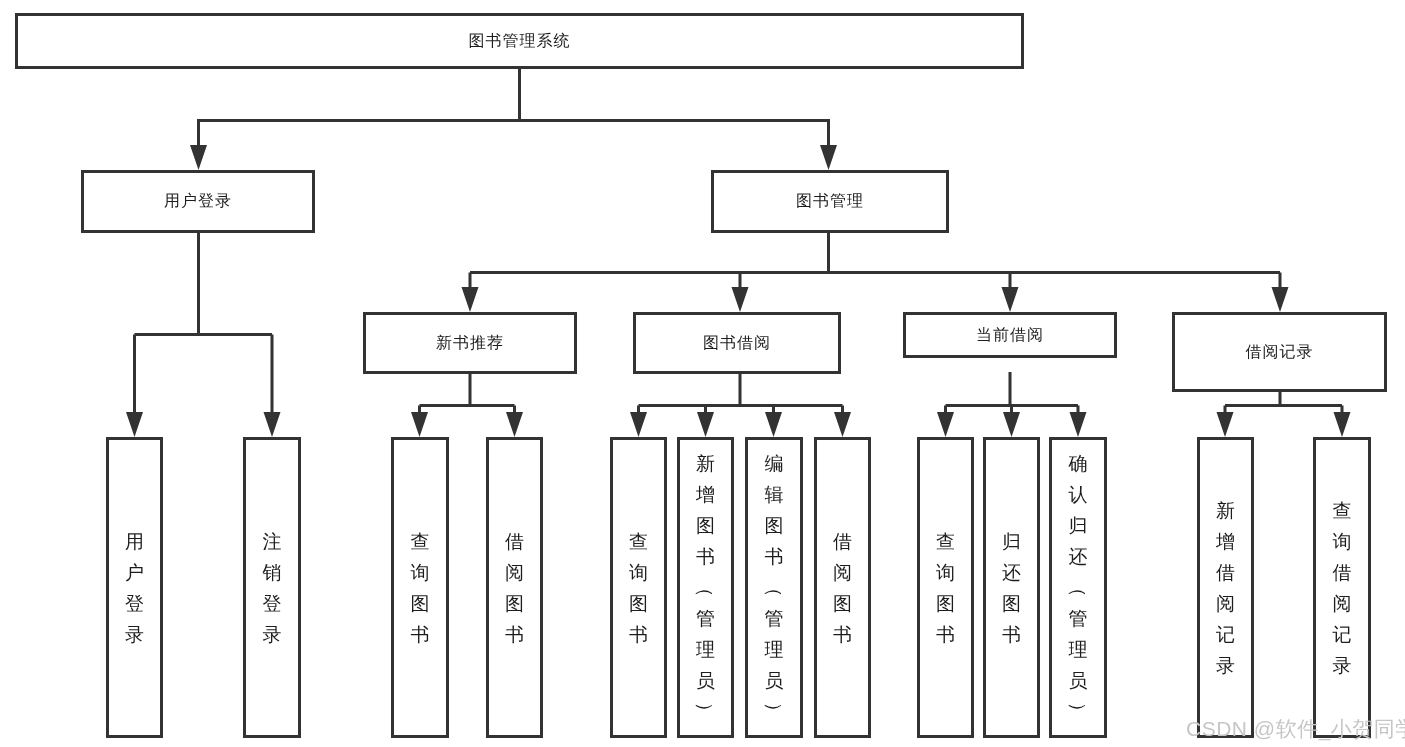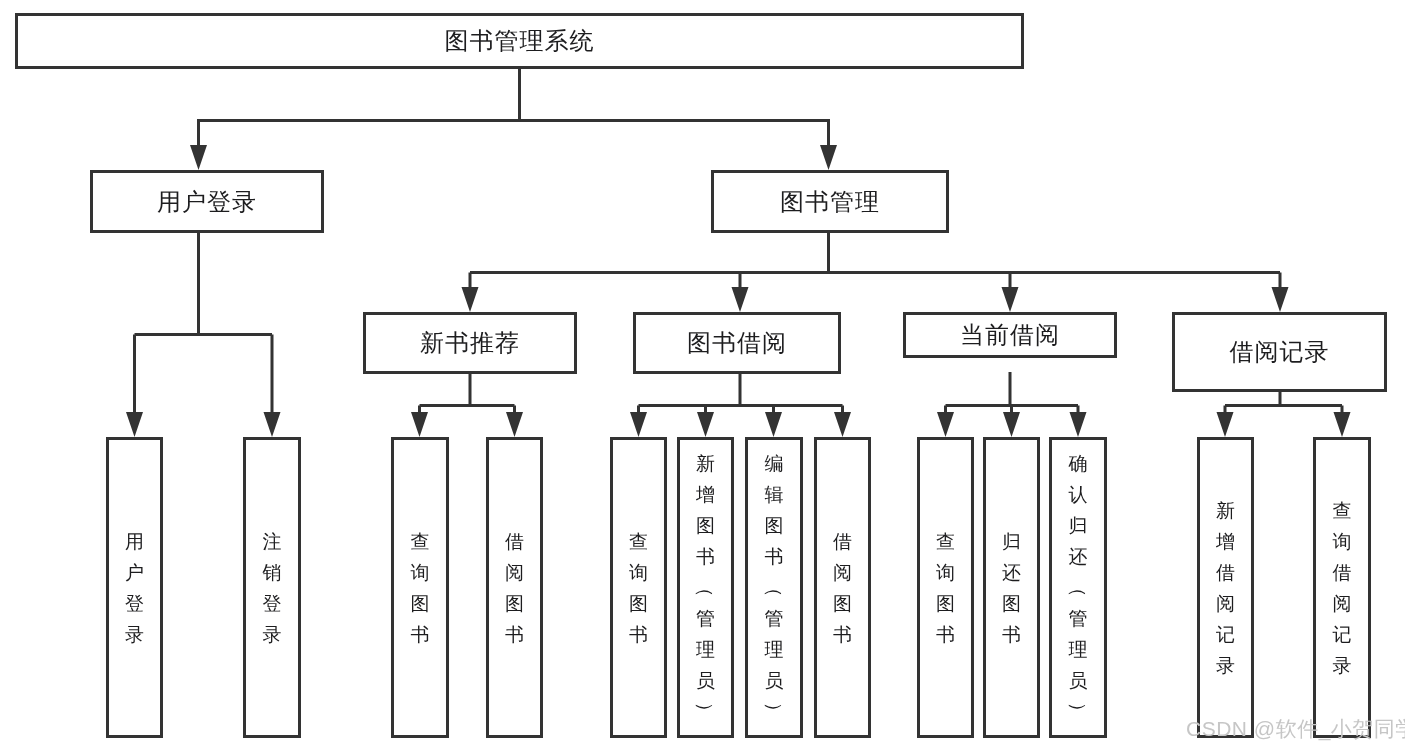--- a/index.html
+++ b/index.html
@@ -22,21 +22,21 @@
   .connector-layer path.a{fill:var(--line);stroke:none;}
   .node{
     position:absolute;
     box-sizing:border-box;
     background:var(--background);
     border:3px solid var(--line);
     z-index:2;
     display:flex;align-items:center;justify-content:center;
   }
   .hnode .hlabel{
-    font-size:24px;
+    font-size:16px;
     letter-spacing:1px;
     color:var(--text);
     white-space:nowrap;
   }
   .vnode{align-items:stretch;}
   .vtext{
     display:flex;flex-direction:column;
     align-items:center;justify-content:center;
     width:100%;height:100%;
   }
@@ -103,21 +103,21 @@
       M1003 412 H1020 L1011.5 437 Z
       M1069.5 412 H1086.5 L1078 437 Z
       M1216.5 412 H1233.5 L1225 437 Z
       M1333.5 412 H1350.5 L1342 437 Z"></path>
   </svg>
 
   <div class="node hnode" style="left:15px;top:13px;width:1009px;height:56px;">
     <span class="hlabel">图书管理系统</span>
   </div>
 
-  <div class="node hnode" style="left:81px;top:170px;width:234px;height:63px;margin-left:9px;">
+  <div class="node hnode" style="left:81px;top:170px;width:234px;height:63px;">
     <span class="hlabel">用户登录</span>
   </div>
   <div class="node hnode" style="left:711px;top:170px;width:238px;height:63px;">
     <span class="hlabel">图书管理</span>
   </div>
 
   <div class="node hnode" style="left:363px;top:312px;width:214px;height:62px;">
     <span class="hlabel">新书推荐</span>
   </div>
   <div class="node hnode" style="left:633px;top:312px;width:208px;height:62px;">

